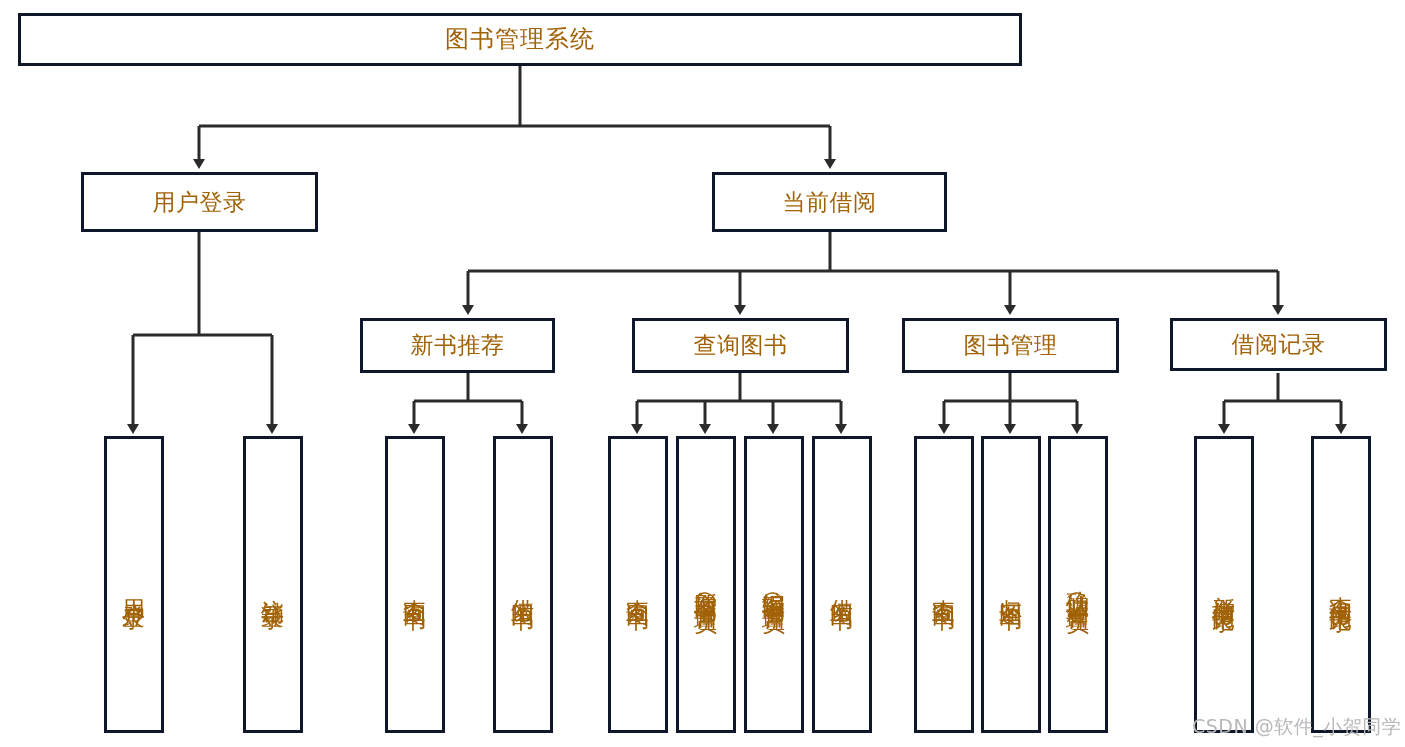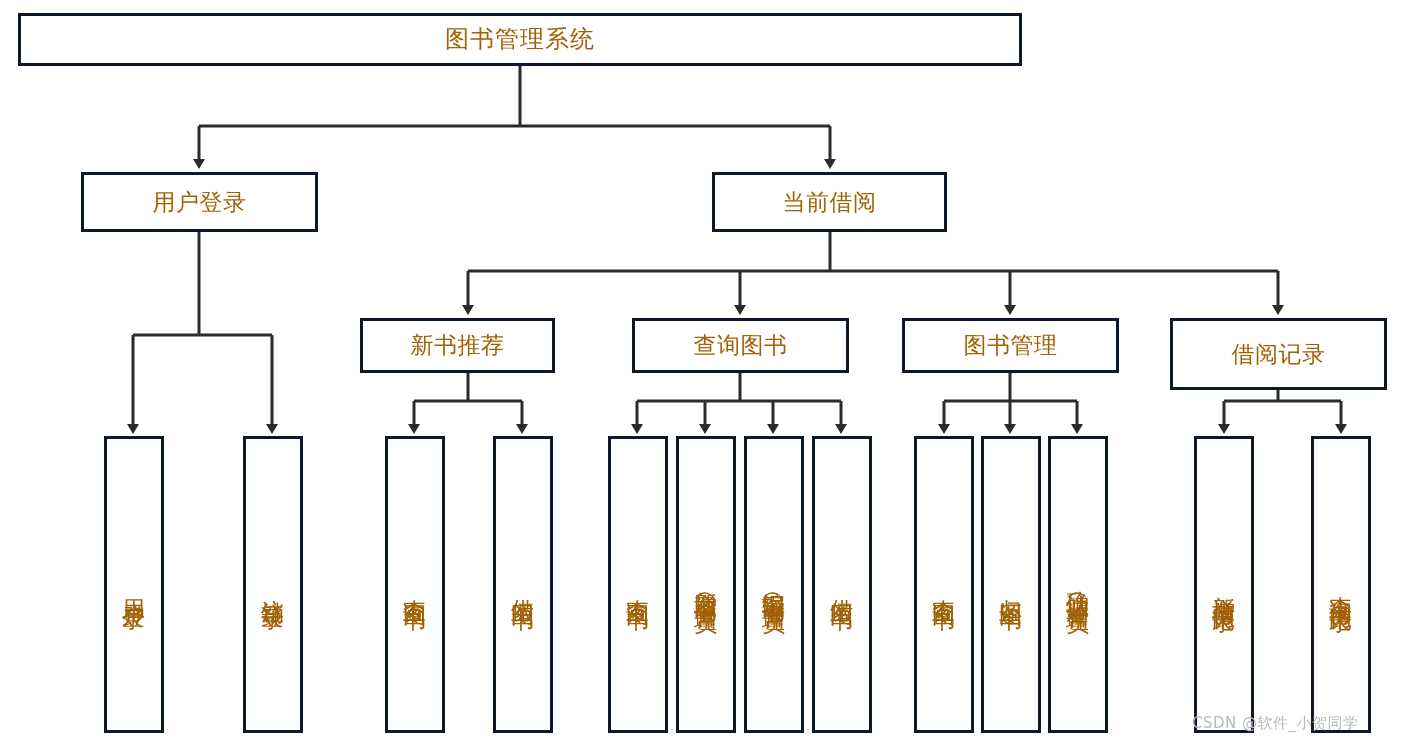--- a/index.html
+++ b/index.html
@@ -55,21 +55,21 @@
     white-space: nowrap;
   }
   .node-v-label {
     writing-mode: vertical-rl;
     text-orientation: upright;
     letter-spacing: 3px;
     display: block;
   }
   .watermark {
     position: absolute;
-    font-size: 15px;
+    font-size: 19px;
     color: #b8b8b8;
     white-space: nowrap;
     letter-spacing: 0.5px;
   }
 </style>
 </head>
 <body>
 
 <div id="diagram-root">
 
@@ -136,21 +136,21 @@
 
   <div class="node node-h" style="left:360px; top:318px; width:195px; height:55px;">
     <span>新书推荐</span>
   </div>
   <div class="node node-h" style="left:632px; top:318px; width:217px; height:55px;">
     <span>查询图书</span>
   </div>
   <div class="node node-h" style="left:902px; top:318px; width:217px; height:55px;">
     <span>图书管理</span>
   </div>
-  <div class="node node-h" style="left:1170px; top:318px; width:217px; height:72px;">
+  <div class="node node-h" style="left:1170px; top:318px; width:217px; height:53px;">
     <span>借阅记录</span>
   </div>
 
   <div class="node node-v" style="left:104px; top:436px; width:60px; height:297px;">
     <span class="node-v-label">用户登录</span>
   </div>
   <div class="node node-v" style="left:243px; top:436px; width:60px; height:297px;">
     <span class="node-v-label">注销登录</span>
   </div>
 

